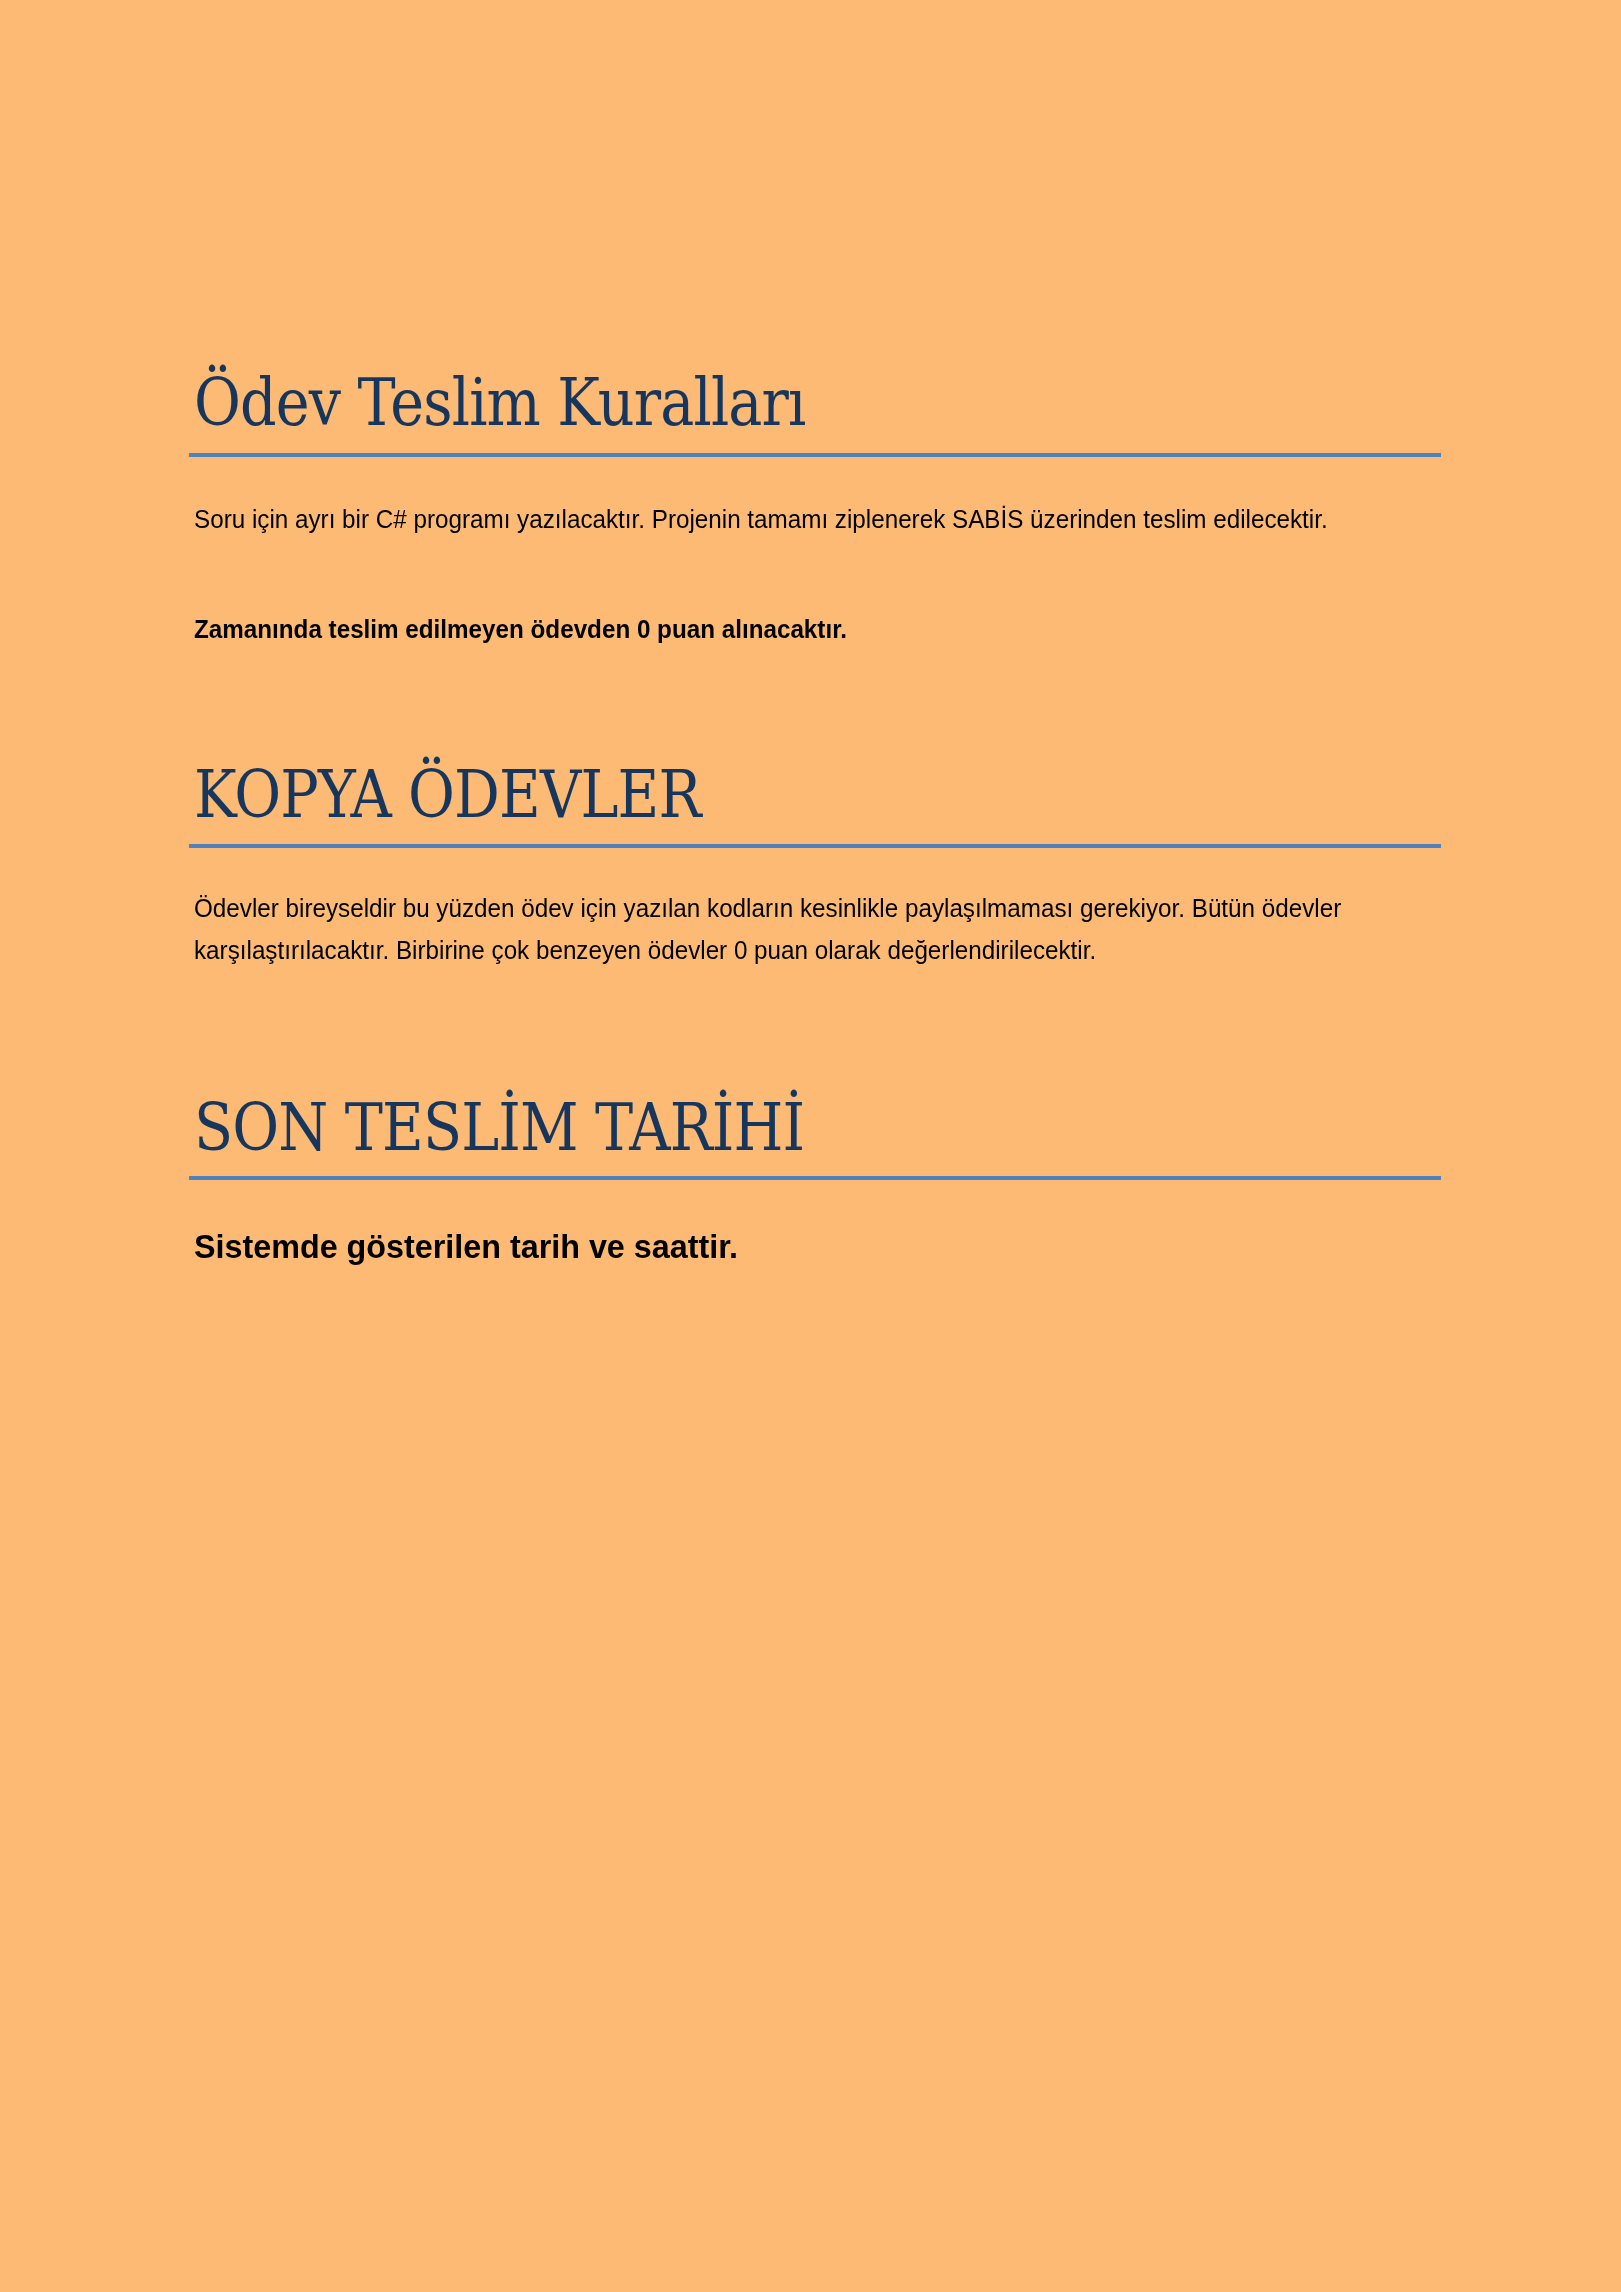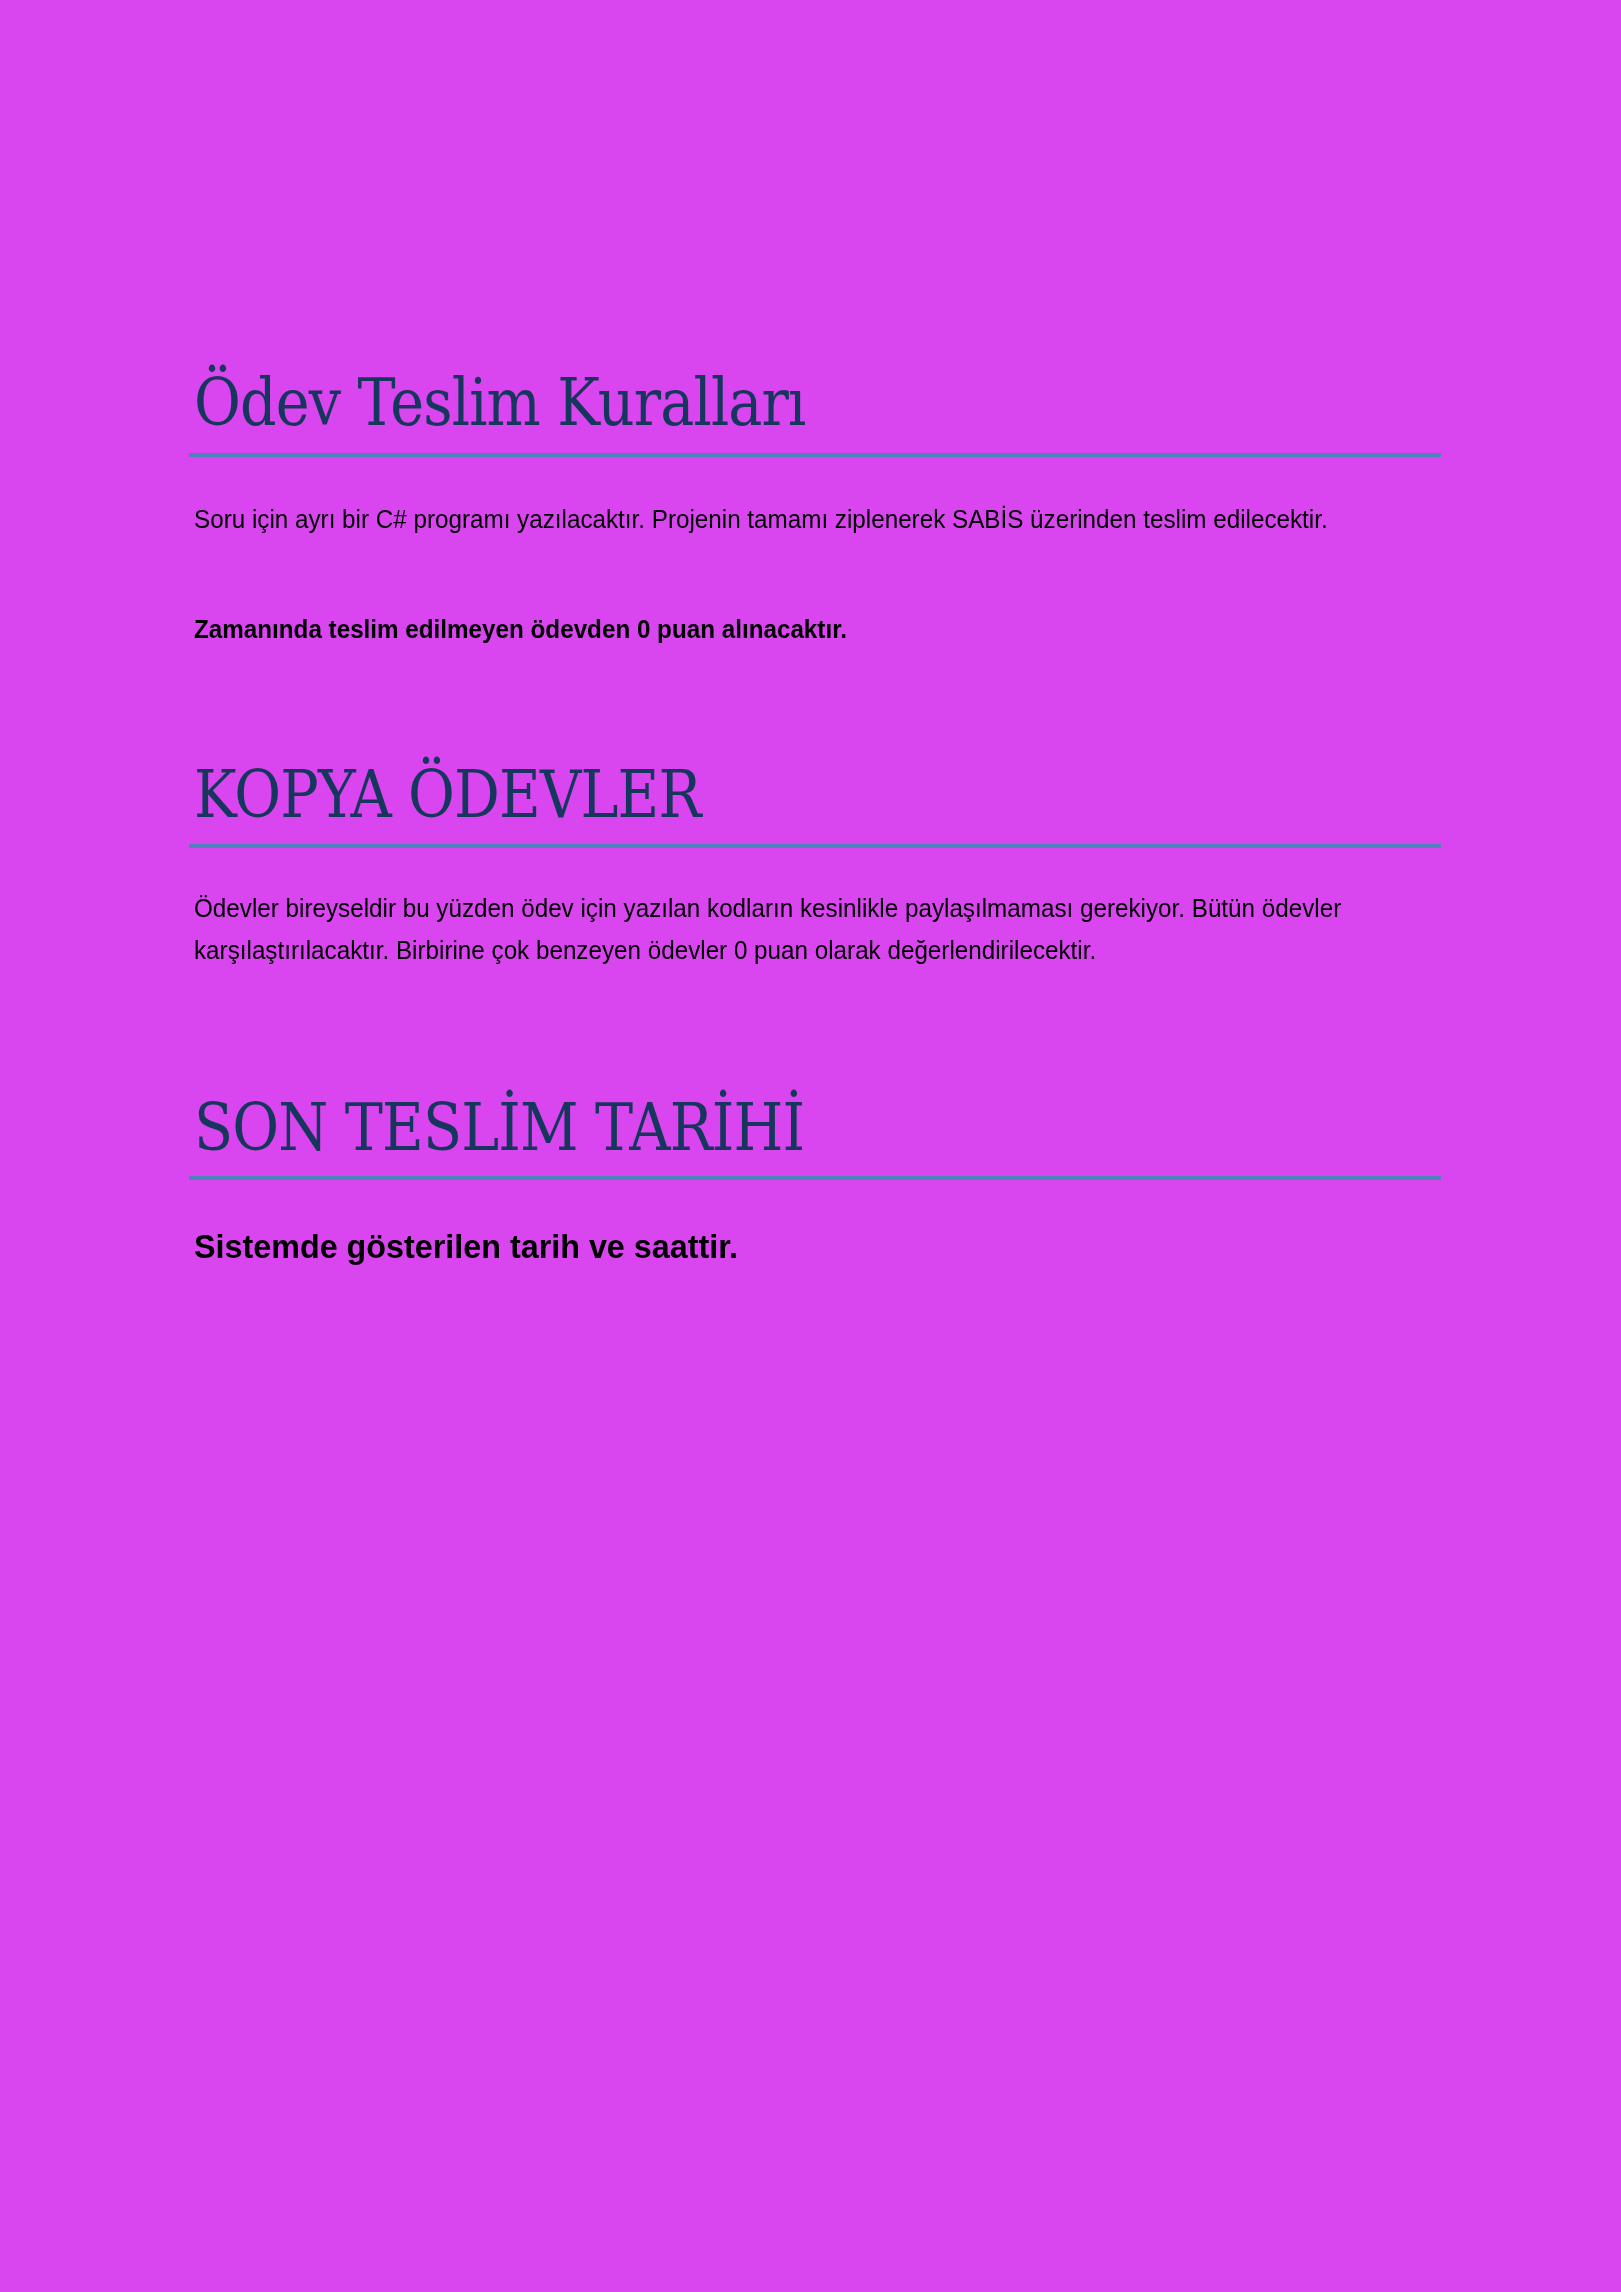--- a/index.html
+++ b/index.html
@@ -1,17 +1,17 @@
 <!DOCTYPE html>
 <html><head>
   <meta charset="utf-8">
   <style>
     html, body { margin: 0; padding: 0; background: #ffffff; }
     body { width: 1621px; height: 2293px; position: relative; overflow: hidden; }
-    .page { position: absolute; left: 0; top: 0; width: 1621px; height: 2293px; background: #d946ef; }
+    .page { position: absolute; left: 0; top: 0; width: 1621px; height: 2293px; background: #fdba74; }
     .heading {
       position: absolute; left: 194px;
       font-family: "DejaVu Serif", "Liberation Serif", serif;
       color: #17365d; font-size: 65px; line-height: 1; margin: 0; font-weight: normal;
       letter-spacing: -1px; transform: scaleX(0.88); transform-origin: left center;
       white-space: nowrap;
     }
     .rule { position: absolute; left: 189px; width: 1252px; height: 3.9px; background: #4f81bd; }
     .para {
       position: absolute; left: 194px; width: 1255px;

